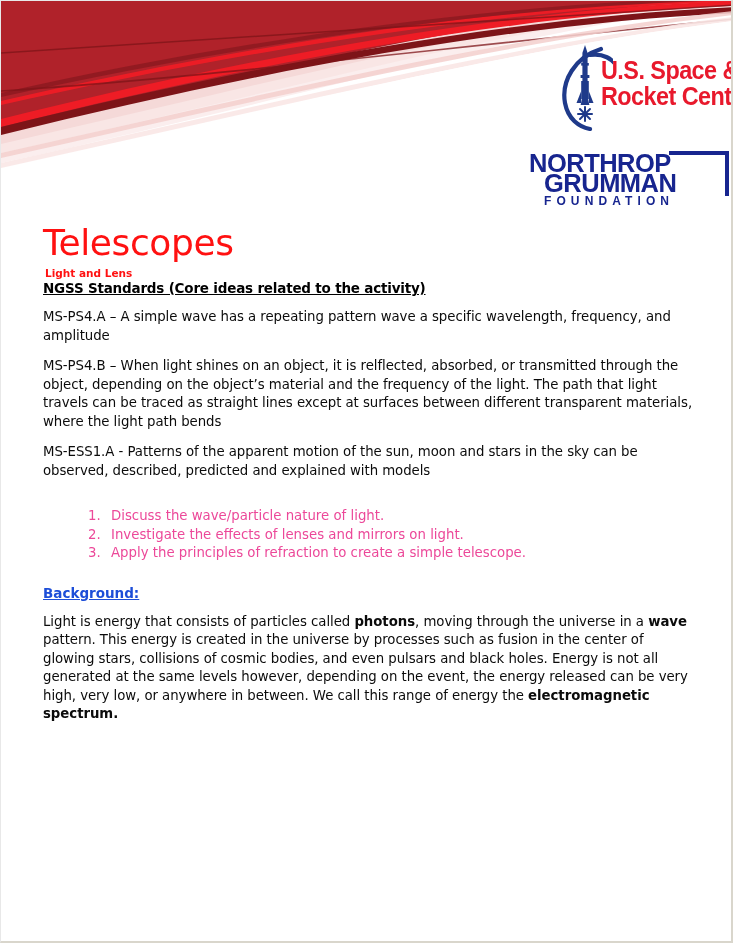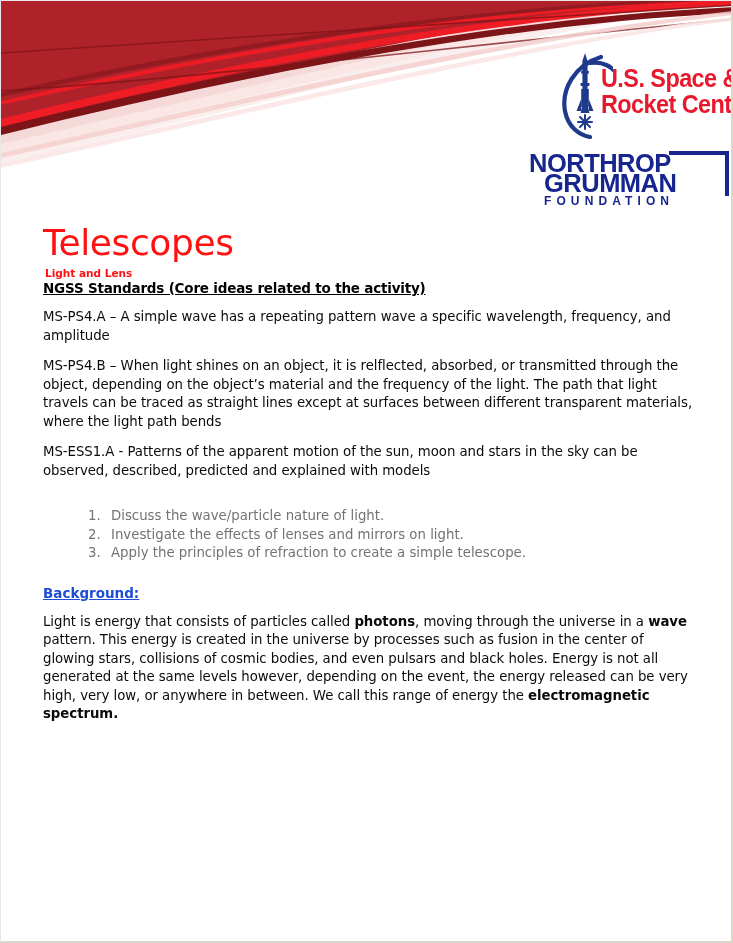--- a/index.html
+++ b/index.html
@@ -32,21 +32,21 @@
     height: 175px;
     overflow: hidden;
     pointer-events: none;
   }
   .banner svg { display: block; }
 
   
   .logo-usrc {
     position: absolute;
     left: 556px;
-    top: 48px;
+    top: 40px;
     width: 172px;
     height: 90px;
   }
   .logo-usrc .rocket-mark {
     position: absolute;
     left: 0px;
     top: 0px;
     width: 56px;
     height: 90px;
   }
@@ -166,21 +166,21 @@
   }
   .obj-head {
     font-weight: bold;
     text-decoration: underline;
   }
   ol.objectives {
     margin: 5px 0 0 0;
     padding-left: 62px;
     font-size: 13.3px;
     line-height: 18.5px;
-    color: #737373;
+    color: #ec4899;
   }
   ol.objectives li {
     padding-left: 6px;
     margin: 0;
   }
   .bg-head {
     font-size: 13.5px;
     font-weight: bold;
     text-decoration: underline;
     color: #1d4ed8;

